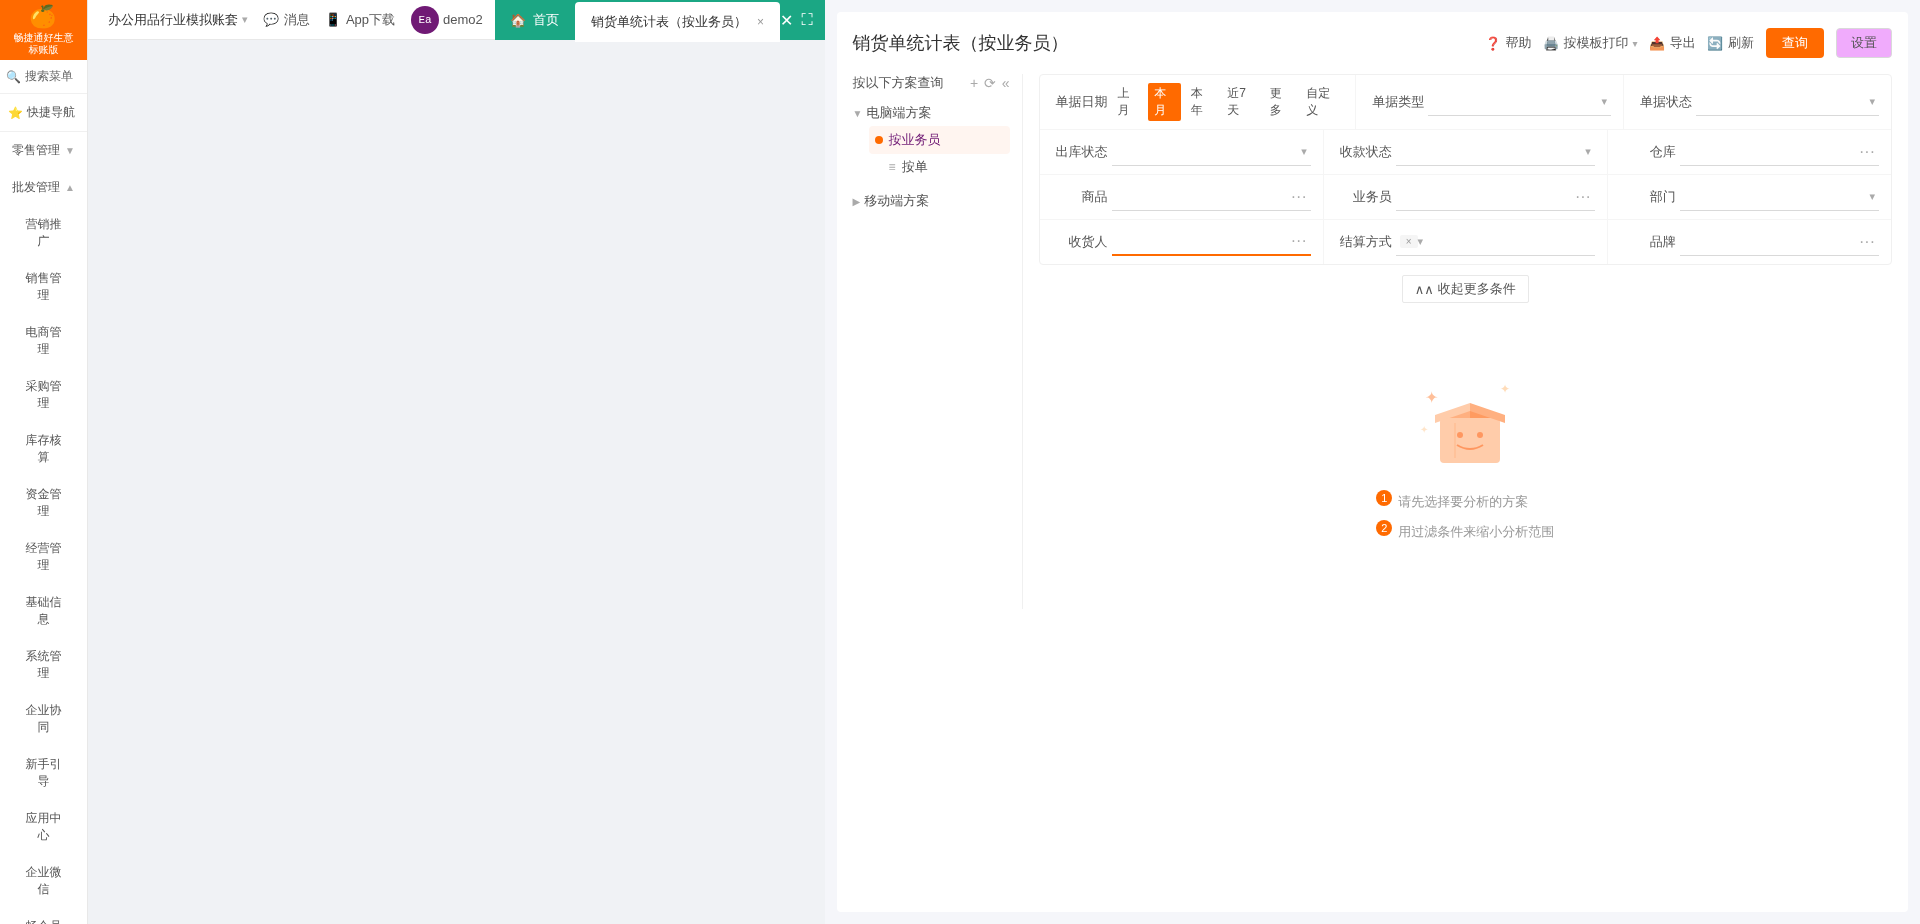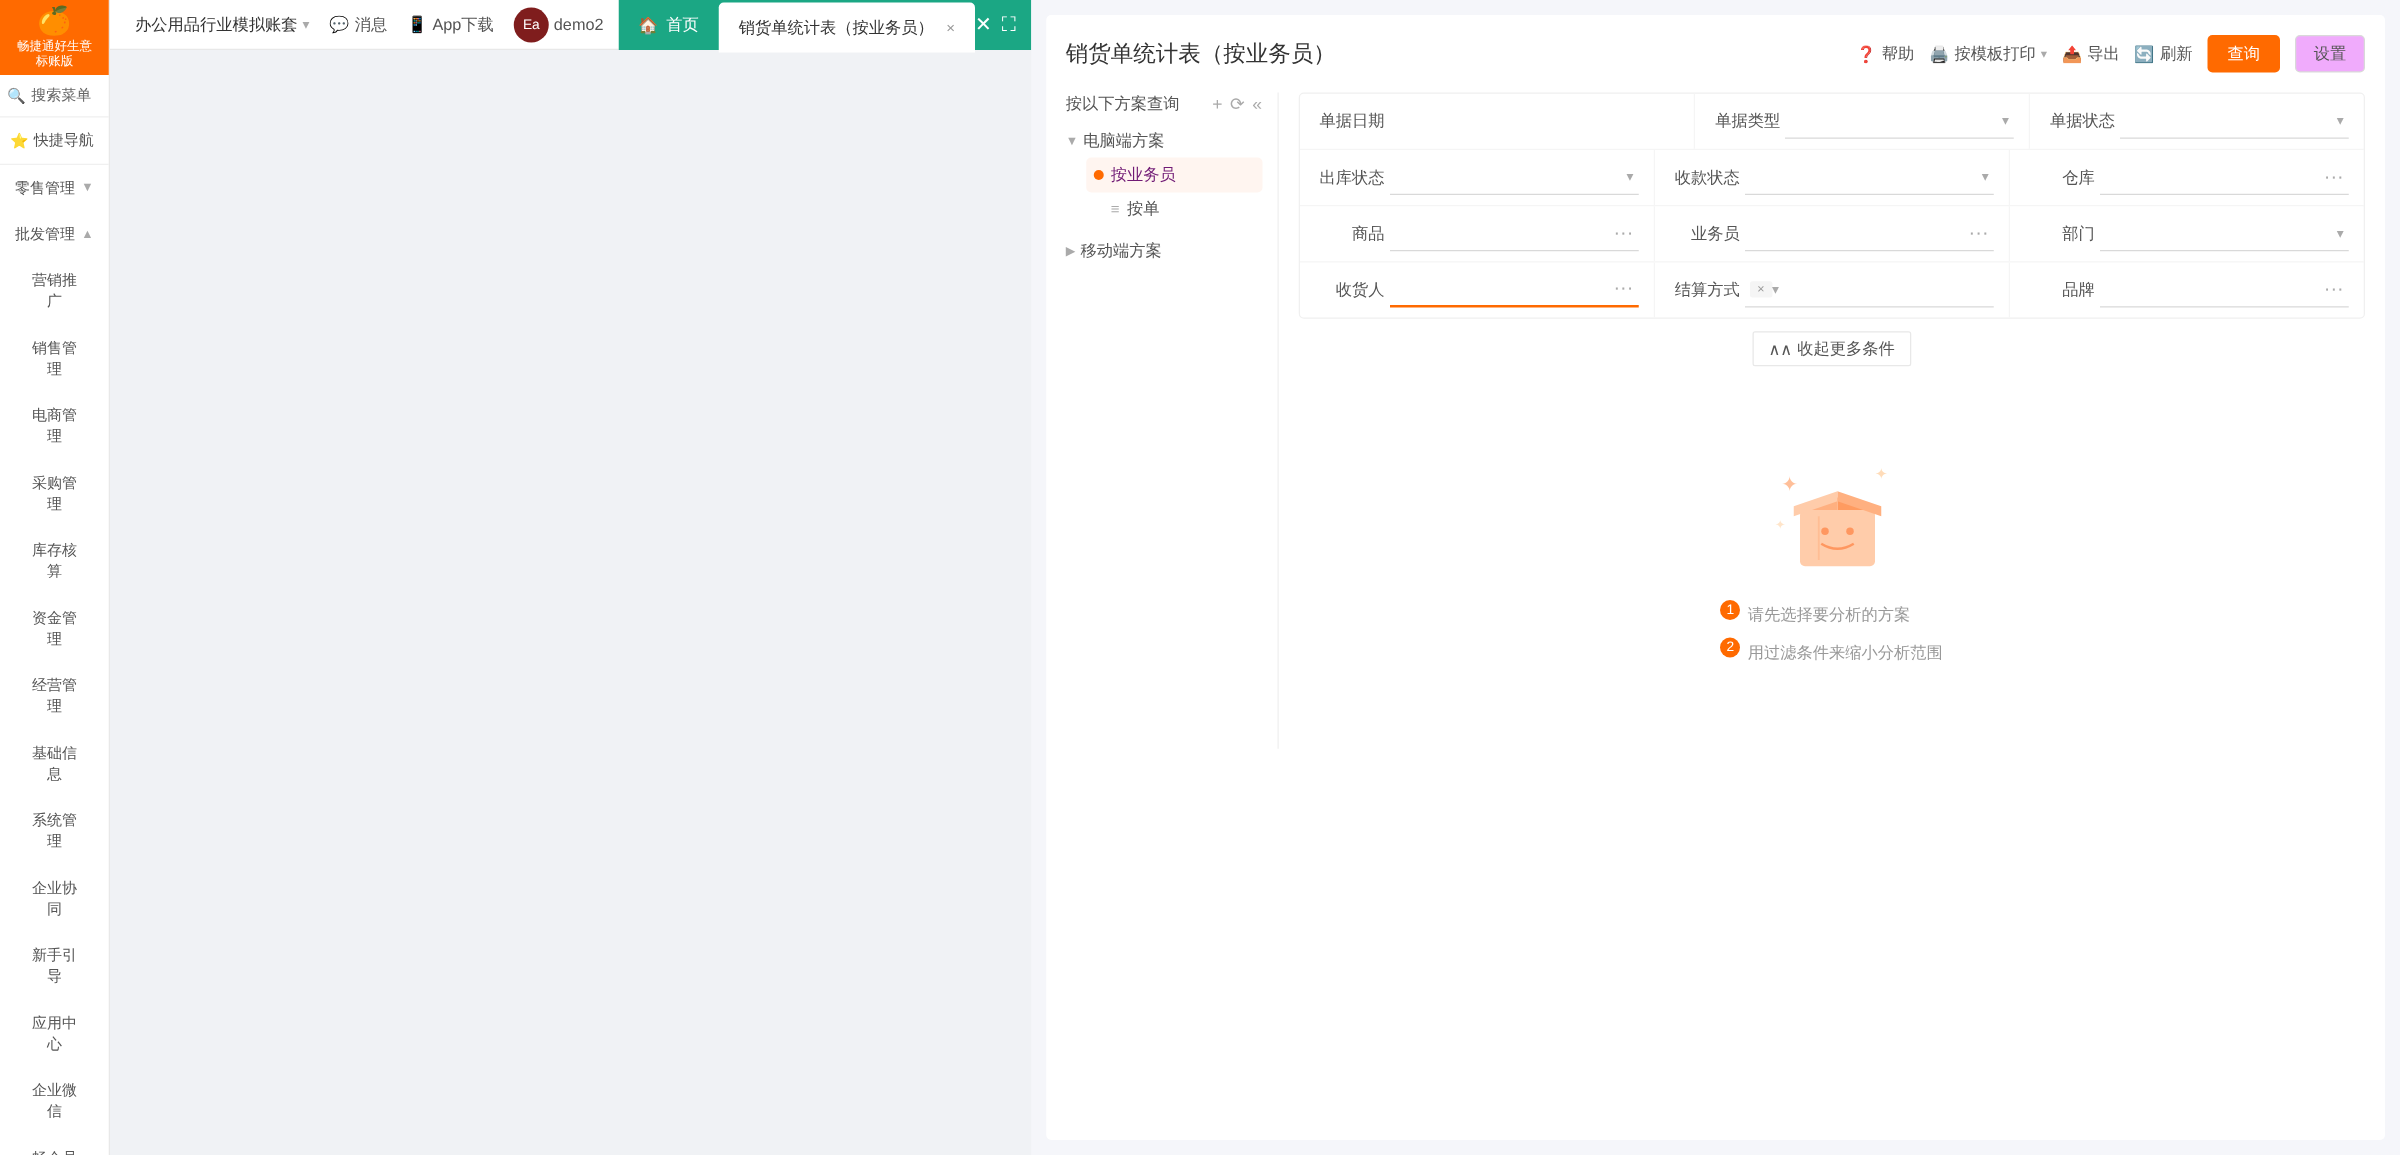--- a/index.html
+++ b/index.html
@@ -18,21 +18,21 @@
     .sidebar-menu-item.has-arrow { flex-direction: row; justify-content: space-between; padding: 10px 12px; }
 
     
     .main { flex: 1; display: flex; flex-direction: row; overflow: hidden; }
 
     
     .topbar { height: 40px; background: #fff; border-bottom: 1px solid #e8e8e8; display: flex; align-items: center; padding: 0 12px; gap: 8px; }
     .topbar-app-selector { display: flex; align-items: center; gap: 4px; font-size: 13px; color: #333; cursor: pointer; padding: 4px 8px; border-radius: 4px; }
     .topbar-right { margin-left: auto; display: flex; align-items: center; gap: 16px; }
     .topbar-right-item { display: flex; align-items: center; gap: 4px; font-size: 13px; color: #555; cursor: pointer; }
-    .avatar { width: 28px; height: 28px; border-radius: 50%; background: #7f1d1d; display: flex; align-items: center; justify-content: center; color: #fff; font-size: 11px; }
+    .avatar { width: 28px; height: 28px; border-radius: 50%; background: #701a75; display: flex; align-items: center; justify-content: center; color: #fff; font-size: 11px; font-family: Liberation Mono, monospace; }
 
     
     .tabbar { height: 40px; background: #1ba784; display: flex; align-items: center; padding: 0 0 0 0; }
     .tab { height: 40px; display: flex; align-items: center; padding: 0 16px; font-size: 13px; color: #fff; cursor: pointer; gap: 6px; }
     .tab.home { background: transparent; }
     .tab.active { background: #fff; color: #333; border-radius: 4px 4px 0 0; margin-top: 4px; }
     .tab-close { font-size: 12px; color: #999; cursor: pointer; margin-left: 4px; }
     .tabbar-actions { margin-left: auto; display: flex; align-items: center; gap: 8px; padding-right: 12px; }
     .tabbar-action-btn { color: #fff; cursor: pointer; font-size: 16px; }
 
@@ -277,20 +277,28 @@
 
         <div class="right-panel">
 
           <div style="border:1px solid #f0f0f0; border-radius:4px; margin-bottom:0;">
 
             <div class="filter-row-line">
 
               <div class="filter-cell-wrap" style="flex:1.2;">
                 <span class="filter-label">单据日期</span>
                 <div style="flex:1;">
+                  <div class="date-tabs">
+                    <span class="date-tab">上月</span>
+                    <span class="date-tab active">本月</span>
+                    <span class="date-tab">本年</span>
+                    <span class="date-tab">近7天</span>
+                    <span class="date-tab">更多</span>
+                    <span class="date-tab">自定义</span>
+                  </div>
                 </div>
               </div>
 
               <div class="filter-cell-wrap">
                 <span class="filter-label">单据类型</span>
                 <div class="filter-input" style="flex:1;">
                   <span class="filter-input-placeholder"></span>
                   <span class="filter-input-dropdown">▾</span>
                 </div>
               </div>

